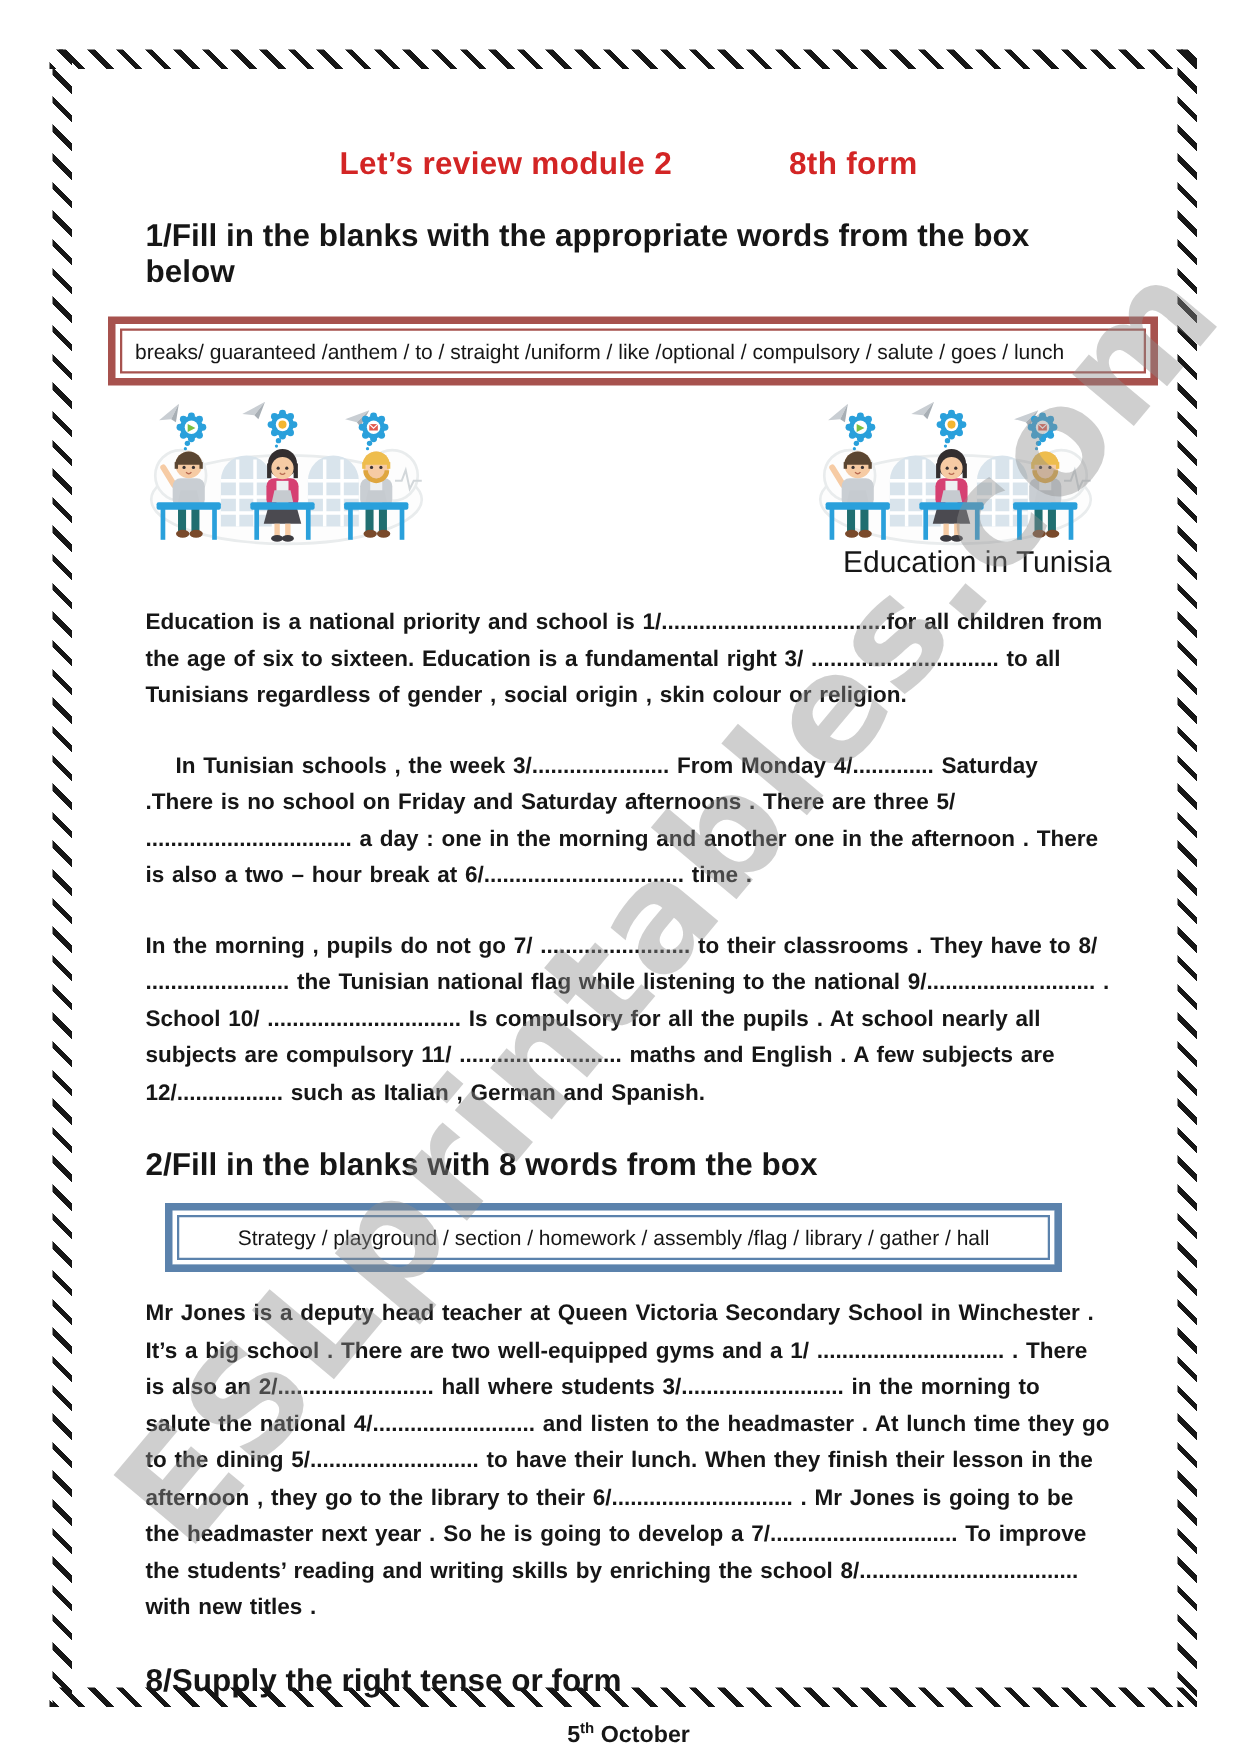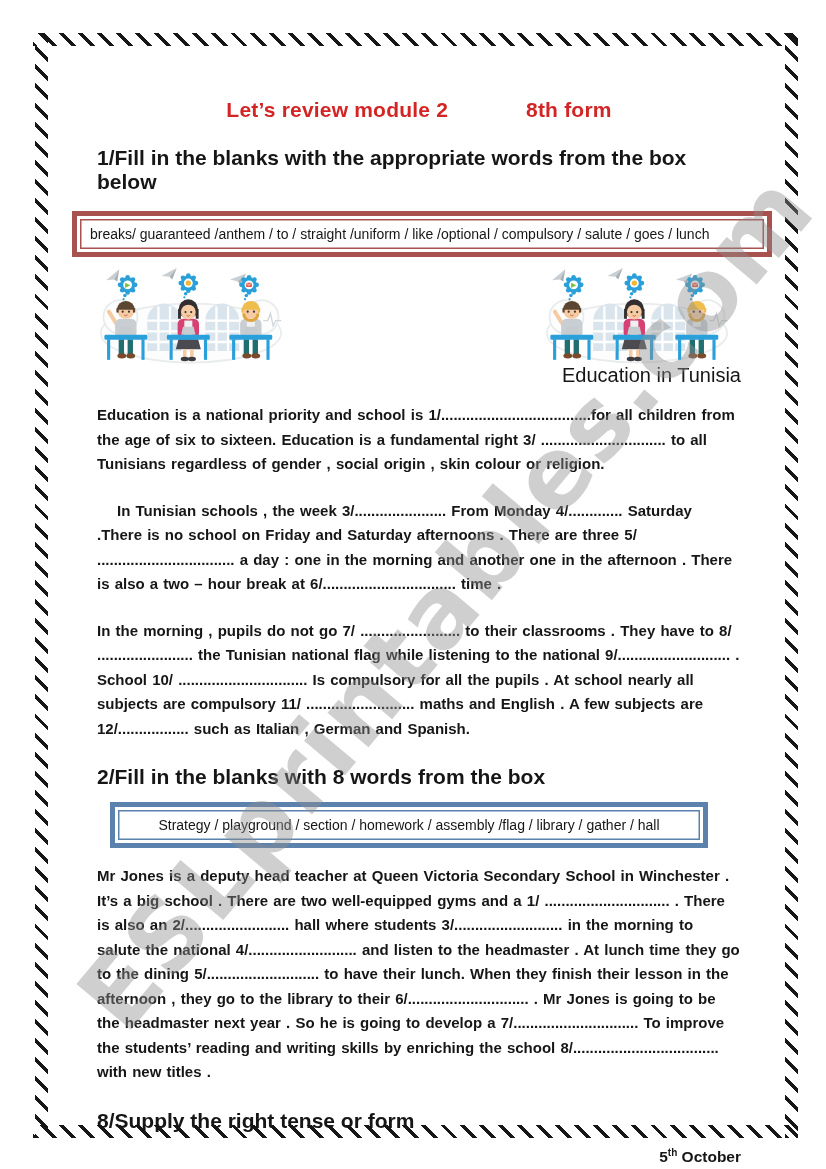--- a/index.html
+++ b/index.html
@@ -45,21 +45,21 @@
   }
 
   .clipart-row{display:flex;justify-content:space-between;align-items:flex-start;margin-top:10px;height:102px;}
 
   .passage-title{text-align:right;font-weight:normal;font-size:20px;margin-top:-5px;}
 
   .para{font-weight:bold;font-size:15px;line-height:24.5px;margin:16px 0 0 0;text-align:left;word-spacing:1px;}
   .para + .para{margin-top:22px;}
   .para.indent{text-indent:20px;}
 
-  .date-line{margin-top:14px;text-align:right;font-weight:bold;font-size:15.5px;padding-right:0px;}
+  .date-line{margin-top:14px;text-align:center;font-weight:bold;font-size:15.5px;padding-right:0px;}
   .date-line sup{font-size:10px;}
 
   .watermark{
     position:absolute;
     left:-90px;top:552px;width:1060px;
     text-align:center;
     font-family:"DejaVu Sans",sans-serif;
     font-weight:bold;
     font-size:98px;
     letter-spacing:3px;

